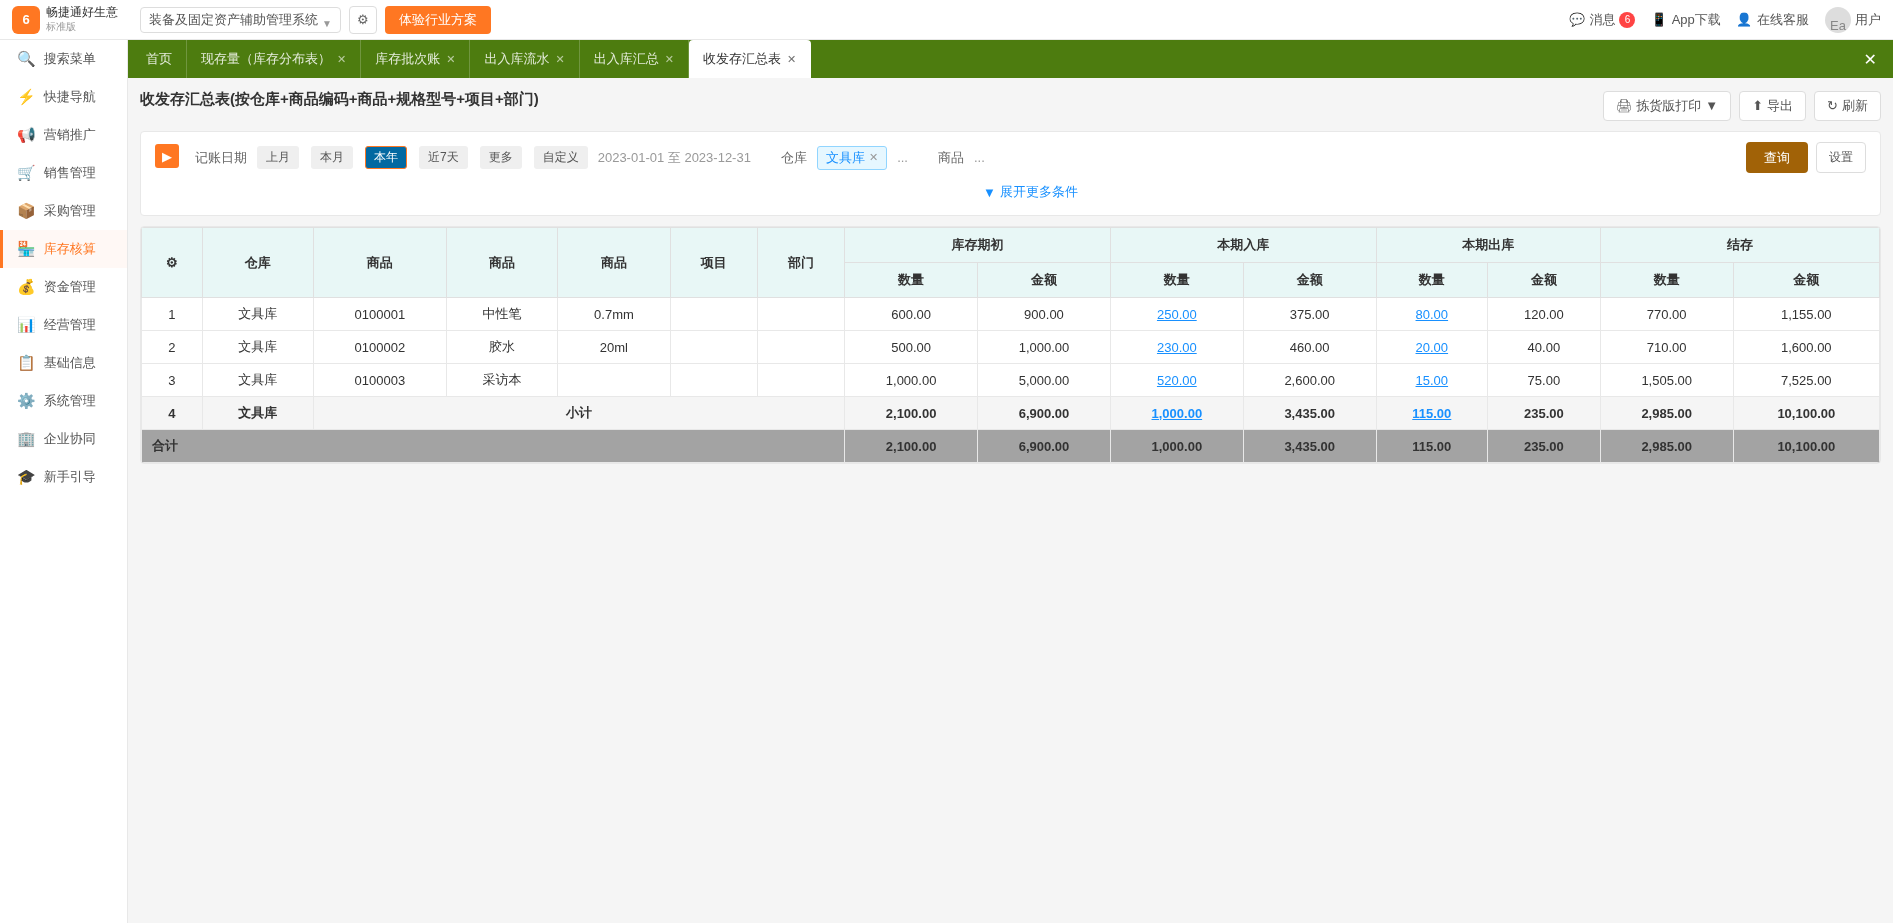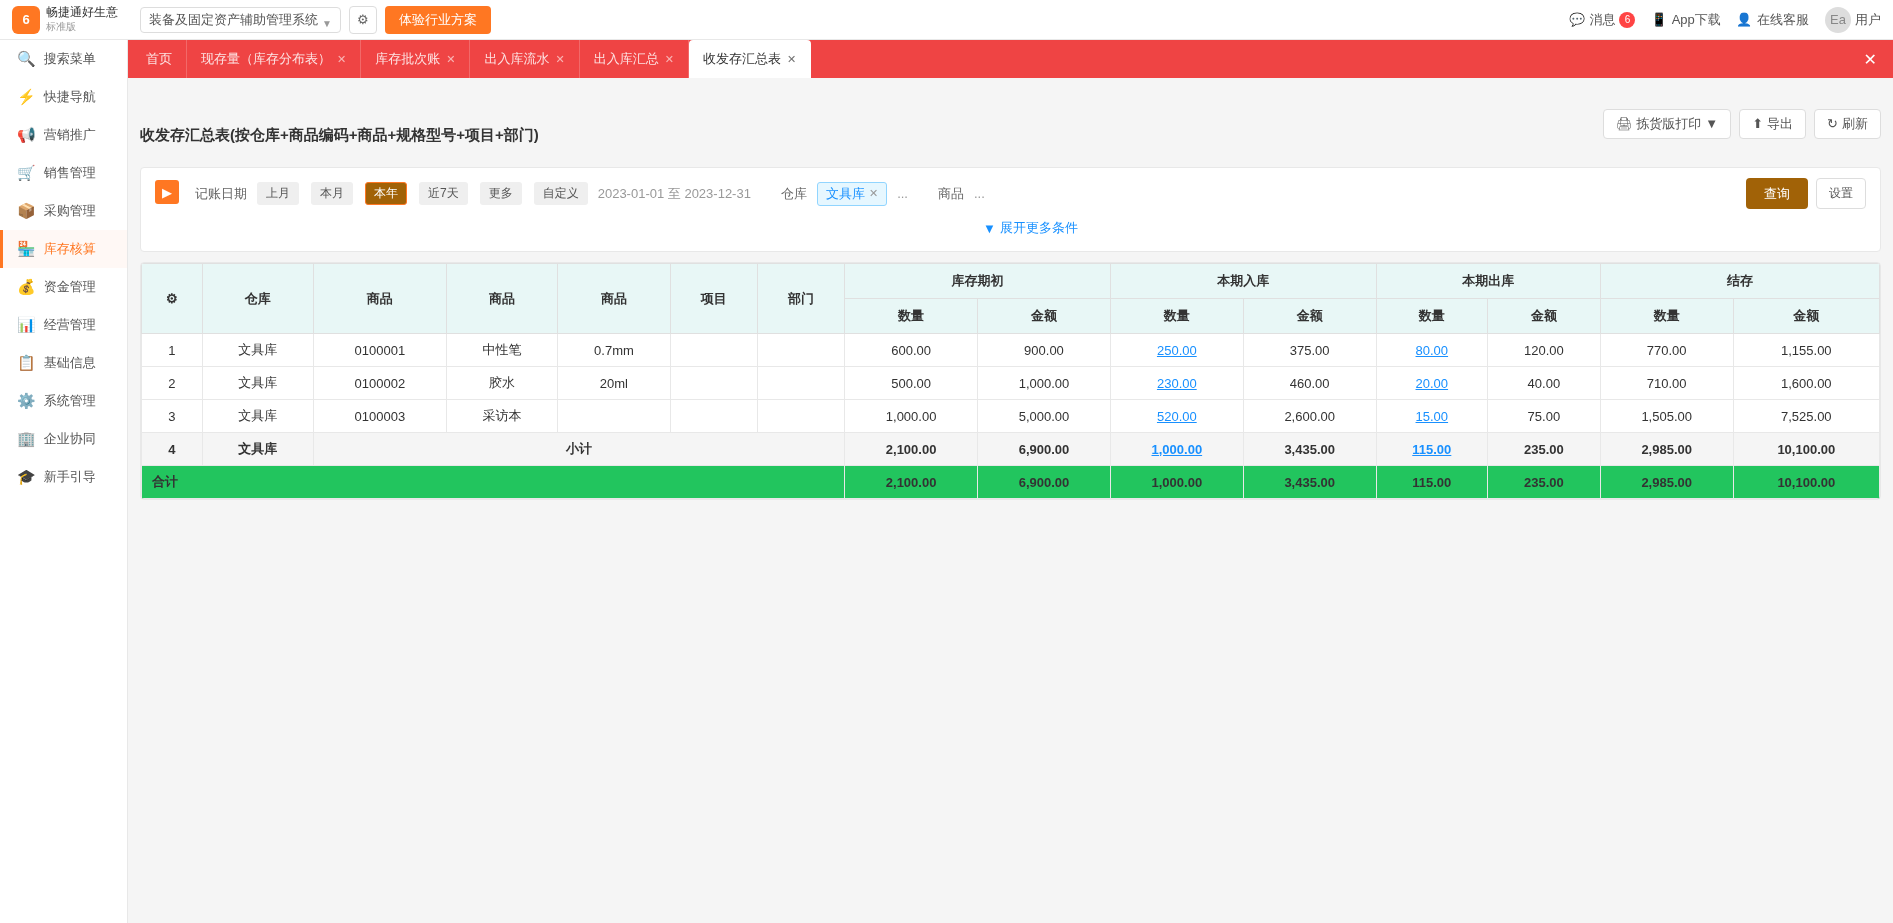--- a/index.html
+++ b/index.html
@@ -58,21 +58,21 @@
       cursor: pointer;
     }
     .badge {
       background: #ff4444; color: #fff;
       border-radius: 8px; font-size: 10px;
       padding: 0 4px; min-width: 16px; height: 16px;
       display: flex; align-items: center; justify-content: center;
     }
     .user-avatar {
       width: 26px; height: 26px; border-radius: 50%;
-      background: #ddd; display: flex; align-items: center; justify-content: center;
+      background: #ddd; display: flex; align-items: flex-end; justify-content: center;
       color: #888; font-size: 12px;
     }
 
     
     .main-layout {
       display: flex;
       flex: 1;
       overflow: hidden;
     }
 
@@ -97,21 +97,21 @@
     }
     .sidebar-item .icon { font-size: 15px; }
 
     
     .content-area {
       flex: 1; display: flex; flex-direction: column; overflow: hidden;
     }
 
     
     .tab-bar {
-      background: #ef4444;
+      background: #4d7c0f;
       display: flex; align-items: center;
       height: 38px;
       padding: 0 4px;
     }
     .tab-item {
       display: flex; align-items: center; gap: 6px;
       padding: 0 14px;
       height: 100%;
       color: rgba(255,255,255,0.85);
       cursor: pointer;
@@ -136,21 +136,20 @@
     }
 
     
     .page-content {
       flex: 1; overflow: auto; background: #f5f5f5; padding: 12px;
     }
 
     .page-title {
       font-size: 15px; font-weight: bold; color: #333;
       margin-bottom: 12px;
-      margin-top: 36px;
     }
 
     
     .filter-card {
       background: #fff;
       border: 1px solid #e8e8e8;
       border-radius: 4px;
       padding: 10px 14px;
       margin-bottom: 10px;
     }
@@ -158,21 +157,21 @@
       display: flex; align-items: center; gap: 10px; flex-wrap: wrap;
     }
     .filter-label { color: #666; white-space: nowrap; }
     .filter-date-shortcuts { display: flex; gap: 12px; align-items: flex-end; }
     .date-btn {
       padding: 2px 8px; border-radius: 3px;
       border: 1px solid transparent; cursor: pointer;
       font-size: 12px; color: #555;
     }
     .date-btn.active {
-      background: #a16207; color: #fff; border-color: #ff7722;
+      background: #0369a1; color: #fff; border-color: #ff7722;
     }
     .warehouse-tag {
       display: flex; align-items: center; gap: 4px;
       background: #e6f7ff; border: 1px solid #91d5ff;
       border-radius: 3px; padding: 2px 8px;
       color: #1890ff; font-size: 12px;
     }
     .warehouse-tag .remove { cursor: pointer; color: #999; font-size: 11px; }
     .more-dots { color: #999; cursor: pointer; }
     .expand-btn {
@@ -503,21 +502,21 @@
   <td>6,900.00</td>
   <td style="color:#1890ff;text-decoration:underline;cursor:pointer;">1,000.00</td>
   <td>3,435.00</td>
   <td style="color:#1890ff;text-decoration:underline;cursor:pointer;">115.00</td>
   <td>235.00</td>
   <td>2,985.00</td>
   <td>10,100.00</td>
 </tr>
             </tbody>
           <tfoot>
-            <tr style="background:#22c55e; font-weight:bold;">
+            <tr style="background:#a3a3a3; font-weight:bold;">
               <td colspan="7" style="text-align:left; padding-left:10px;">合计</td>
               <td>2,100.00</td>
               <td>6,900.00</td>
               <td>1,000.00</td>
               <td>3,435.00</td>
               <td>115.00</td>
               <td>235.00</td>
               <td>2,985.00</td>
               <td>10,100.00</td>
             </tr>

